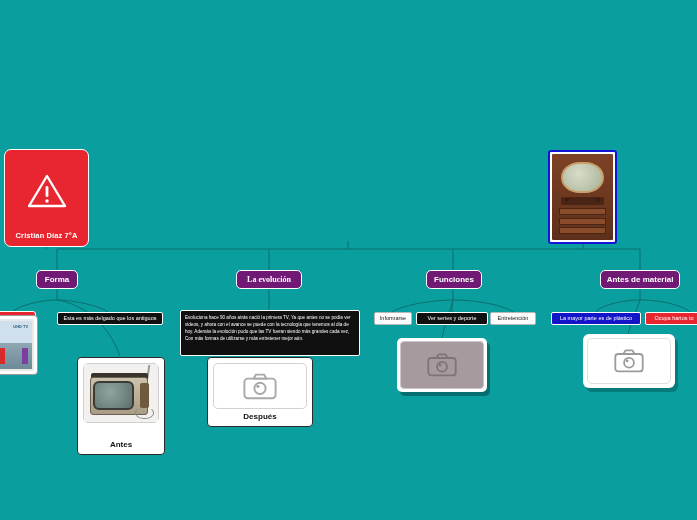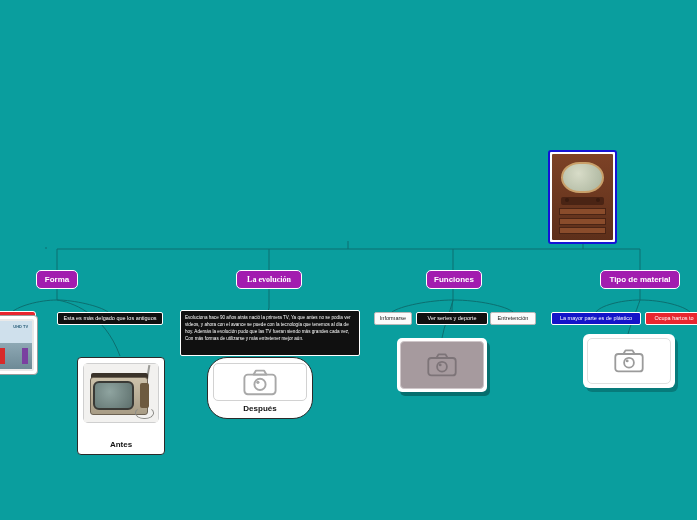--- a/index.html
+++ b/index.html
@@ -131,21 +131,21 @@
     width: 76%; height: 8%;
     background: #8a4c2b;
     border: 1px solid #4a2414;
     box-sizing: border-box;
   }
 
   
   .cat-btn {
     position: absolute;
     height: 19px;
-    background: #a21caf;
+    background: #701a75;
     border: 1.5px solid #ffffff;
     border-radius: 5px;
     box-sizing: border-box;
     display: flex;
     align-items: center;
     justify-content: center;
     padding: 0 8px;
     color: #ffffff;
     font-size: 8px;
     font-weight: bold;
@@ -397,38 +397,48 @@
       <path d="M453 300 C 478 300, 506 306, 513 312"></path>
       <path d="M453 300 C 450 312, 444 326, 442 338"></path>
 
       <path d="M640 289 L640 300"></path>
       <path d="M640 300 C 620 300, 600 306, 596 312"></path>
       <path d="M640 300 C 662 300, 684 306, 690 312"></path>
       <path d="M640 300 C 636 312, 630 326, 628 334"></path>
     </g>
   </svg>
 
+  <div class="author-card">
+    <div class="warn-wrap">
+      <svg width="42" height="38" viewBox="0 0 42 38">
+        <path d="M21 4 L39 34 L3 34 Z" fill="none" stroke="#ffffff" stroke-width="2.4" stroke-linejoin="round"></path>
+        <rect x="19.6" y="14" width="2.8" height="11" rx="1.3" fill="#ffffff"></rect>
+        <circle cx="21" cy="29" r="1.7" fill="#ffffff"></circle>
+      </svg>
+    </div>
+    <div class="author-name">Cristian Díaz 7°A</div>
+  </div>
 
 
   <div class="tv-card">
     <div class="tv-art">
       <div class="screen"></div>
       <div class="knobrow"></div>
       <div class="dot" style="left:22%"></div>
       <div class="dot" style="left:72%"></div>
       <div class="plank" style="top:63%"></div>
       <div class="plank" style="top:74%"></div>
       <div class="plank" style="top:85%"></div>
     </div>
   </div>
 
   <div class="cat-btn" style="left:36px;  top:270px; width:42px;">Forma</div>
   <div class="cat-btn" style="left:236px; top:270px; width:66px;font-family:Liberation Serif, serif;">La evolución</div>
   <div class="cat-btn" style="left:426px; top:270px; width:56px;">Funciones</div>
-  <div class="cat-btn" style="left:600px; top:270px; width:80px;">Tipo de material</div>
+  <div class="cat-btn" style="left:600px; top:270px; width:80px;">Antes de material</div>
 
   <div class="chip dark" style="left:57px; top:312px; width:106px;">Esta es más delgado que los antiguos</div>
 
   <div class="chip light" style="left:374px; top:312px; width:38px;">Informarse</div>
   <div class="chip dark" style="left:416px; top:312px; width:72px;">Ver series y deporte</div>
   <div class="chip light" style="left:490px; top:312px; width:46px;">Entretención</div>
 
   <div class="chip blue" style="left:551px; top:312px; width:90px;">La mayor parte es de plástico</div>
   <div class="chip red" style="left:645px; top:312px; width:58px;">Ocupa hartos to</div>
 
@@ -450,21 +460,21 @@
         <div class="top"></div>
         <div class="body"></div>
         <div class="scr"></div>
         <div class="ctrl"></div>
         <div class="cord"></div>
       </div>
     </div>
     <div class="cap">Antes</div>
   </div>
 
-  <div class="img-card" style="left:207px; top:357px; width:106px; height:62px;border-radius:20px;">
+  <div class="img-card" style="left:207px; top:357px; width:106px; height:70px;">
     <div class="ph-box">
       <svg width="34" height="27" viewBox="0 0 34 27">
         <rect x="1.4" y="5.6" width="31.2" height="19.6" rx="3.4" fill="none" stroke="#a8a8a8" stroke-width="1.9"></rect>
         <path d="M10.6 5.6 L13 1.6 L21 1.6 L23.4 5.6 Z" fill="none" stroke="#a8a8a8" stroke-width="1.9" stroke-linejoin="round"></path>
         <circle cx="17" cy="15.4" r="5.6" fill="none" stroke="#a8a8a8" stroke-width="1.9"></circle>
         <circle cx="14.9" cy="13.3" r="1.6" fill="#a8a8a8"></circle>
       </svg>
     </div>
     <div class="cap">Después</div>
   </div>

